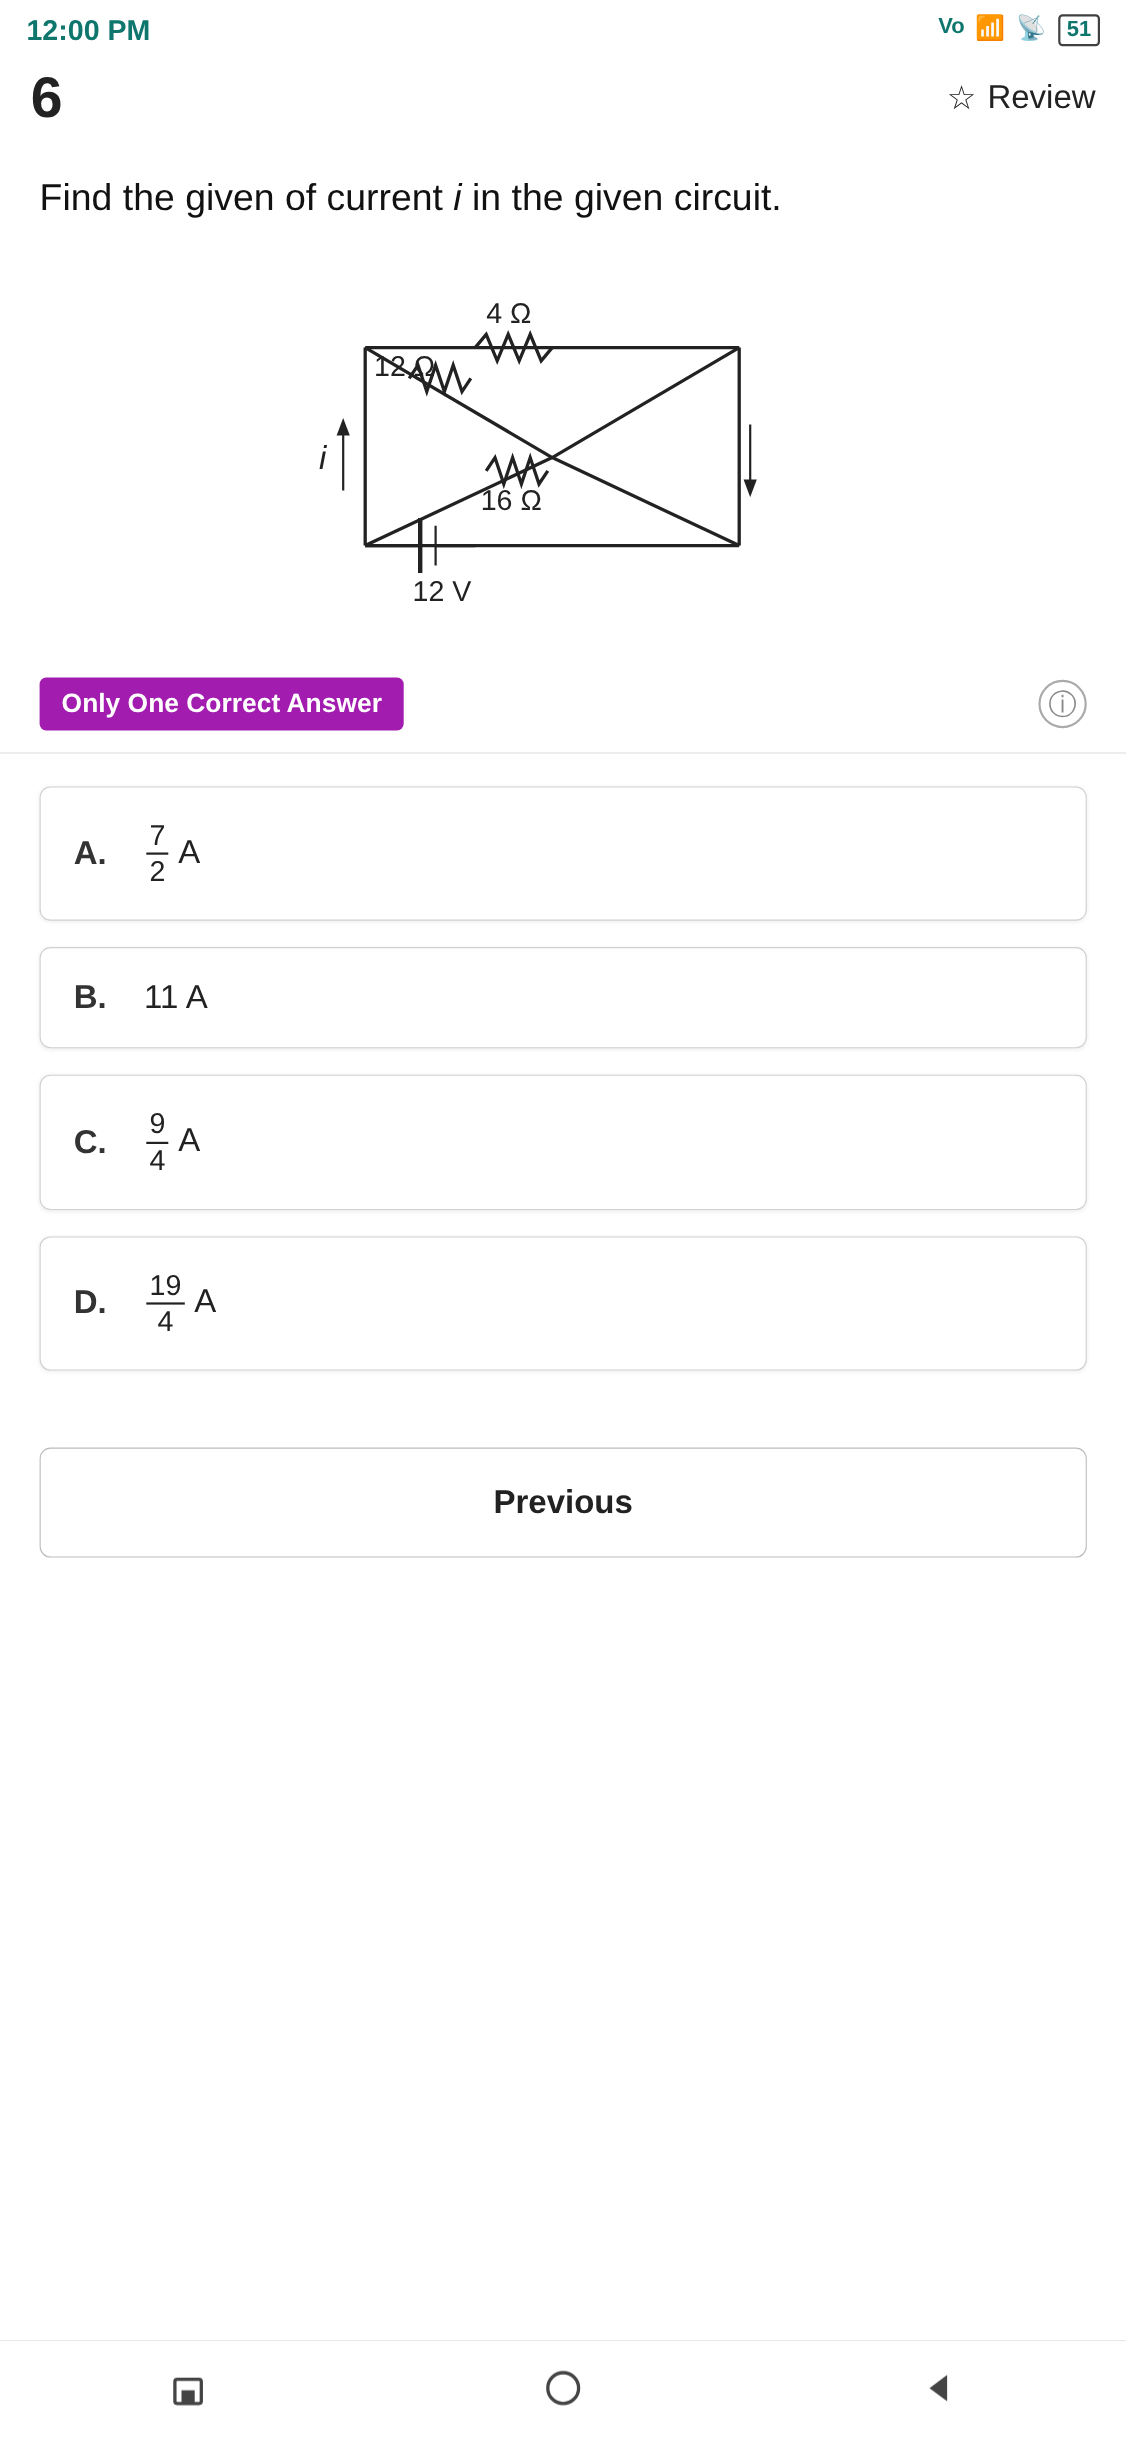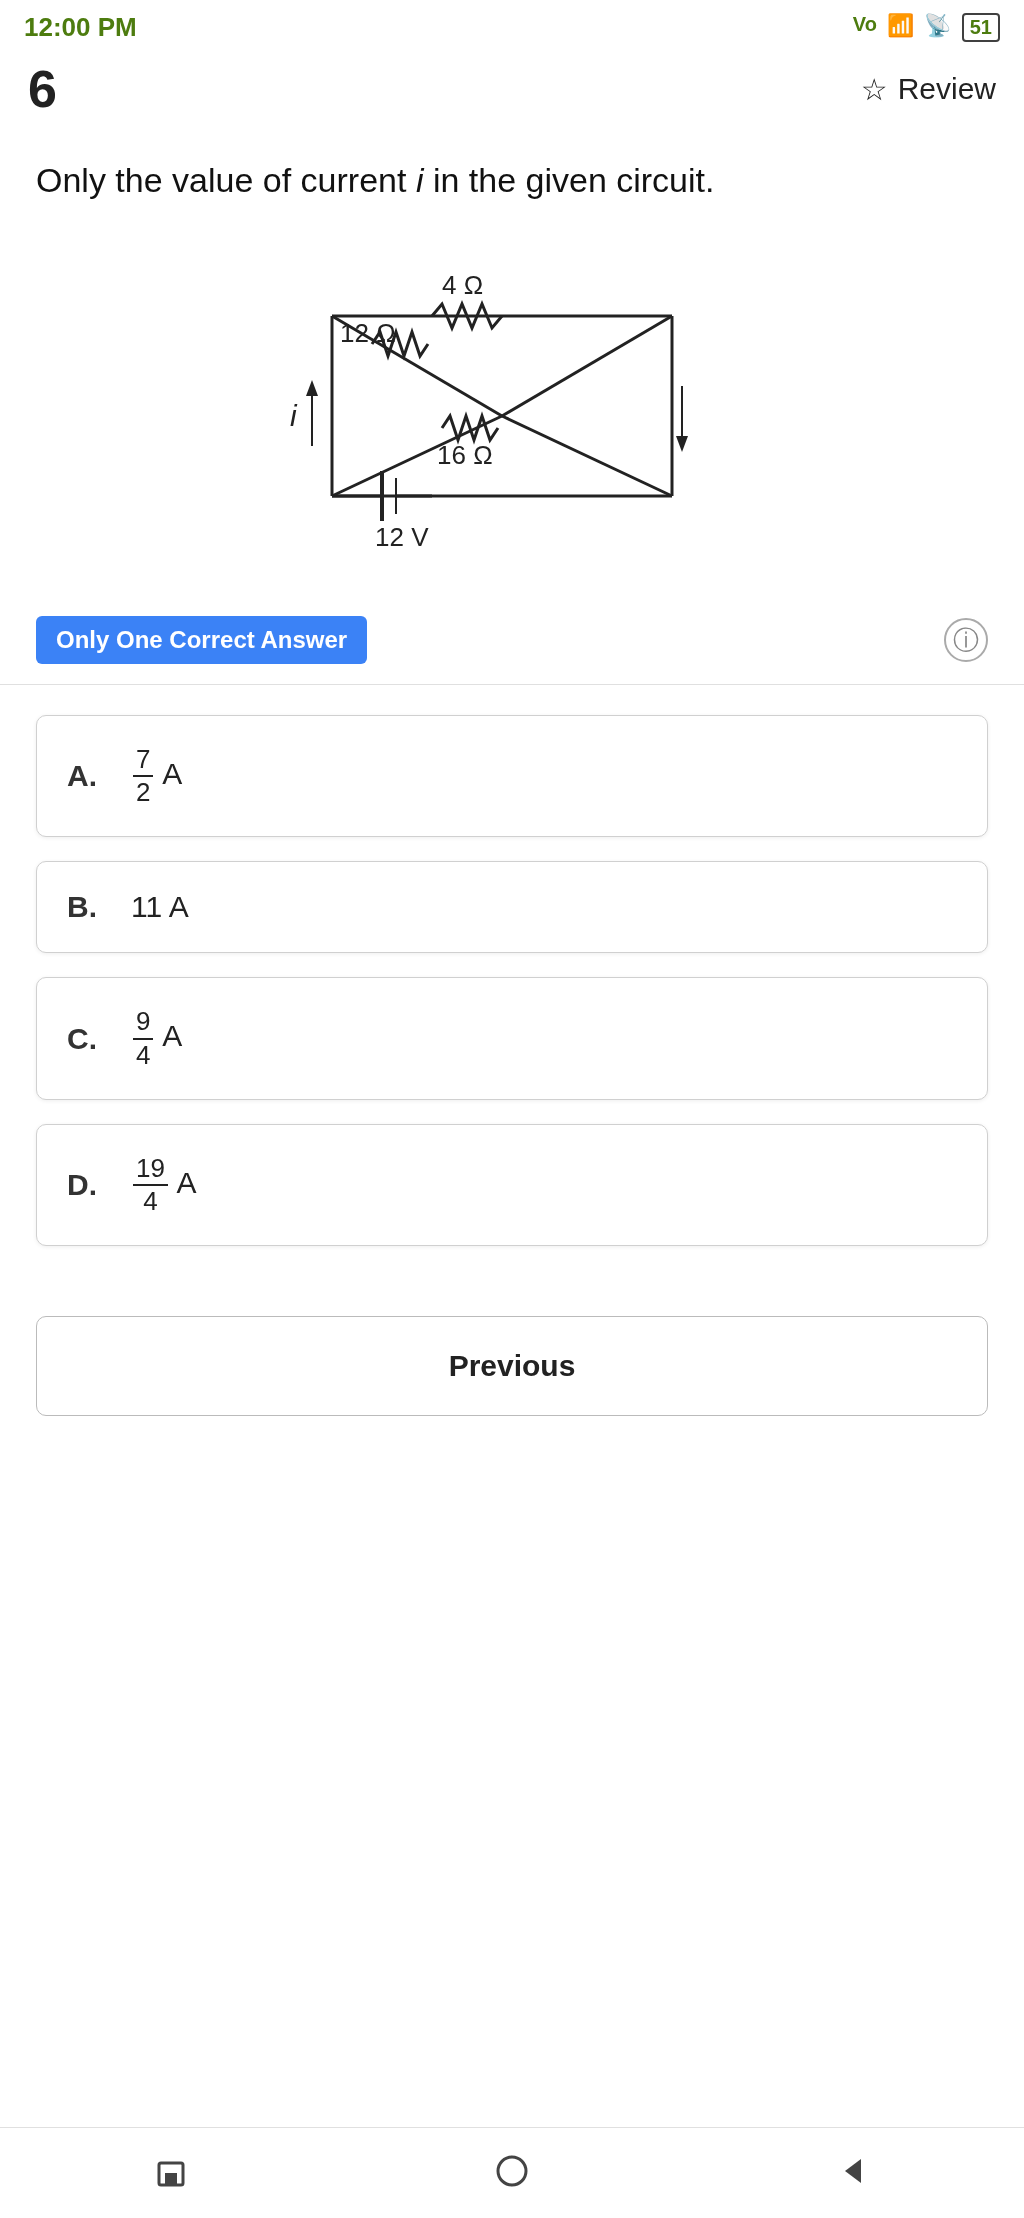--- a/index.html
+++ b/index.html
@@ -12,21 +12,21 @@
     }
 
     
     .status-bar {
       display: flex;
       justify-content: space-between;
       align-items: center;
       padding: 12px 24px 8px 24px;
       font-size: 26px;
       font-weight: 600;
-      color: #4d7c0f;
+      color: #0f766e;
     }
     .status-bar-right {
       display: flex;
       align-items: flex-start;
       gap: 10px;
       font-size: 22px;
     }
 
     
     .top-nav {
@@ -73,21 +73,21 @@
     }
 
     
     .answer-type-section {
       padding: 10px 36px 10px 36px;
       display: flex;
       align-items: center;
       justify-content: space-between;
     }
     .answer-type-badge {
-      background: #3b82f6;
+      background: #a21caf;
       color: #fff;
       font-size: 24px;
       padding: 10px 20px;
       border-radius: 6px;
       font-weight: 600;
     }
     .info-icon {
       width: 44px;
       height: 44px;
       border: 2px solid #aaa;
@@ -216,21 +216,21 @@
 <div class="top-nav">
   <span class="question-number">6</span>
   <button class="review-btn">
     <span>☆</span>
     <span>Review</span>
   </button>
 </div>
 
 <div class="question-section">
   <div class="question-text">
-    <span>Only the value of current </span><em>i</em><span> in the given circuit.</span>
+    <span>Find the given of current </span><em>i</em><span> in the given circuit.</span>
   </div>
 </div>
 
 <div class="circuit-container">
   <svg width="560" height="340" viewBox="0 0 560 340">
 
     <line x1="100" y1="80" x2="100" y2="260" stroke="#222" stroke-width="3"></line>
 
     <line x1="100" y1="260" x2="440" y2="260" stroke="#222" stroke-width="3"></line>
 

